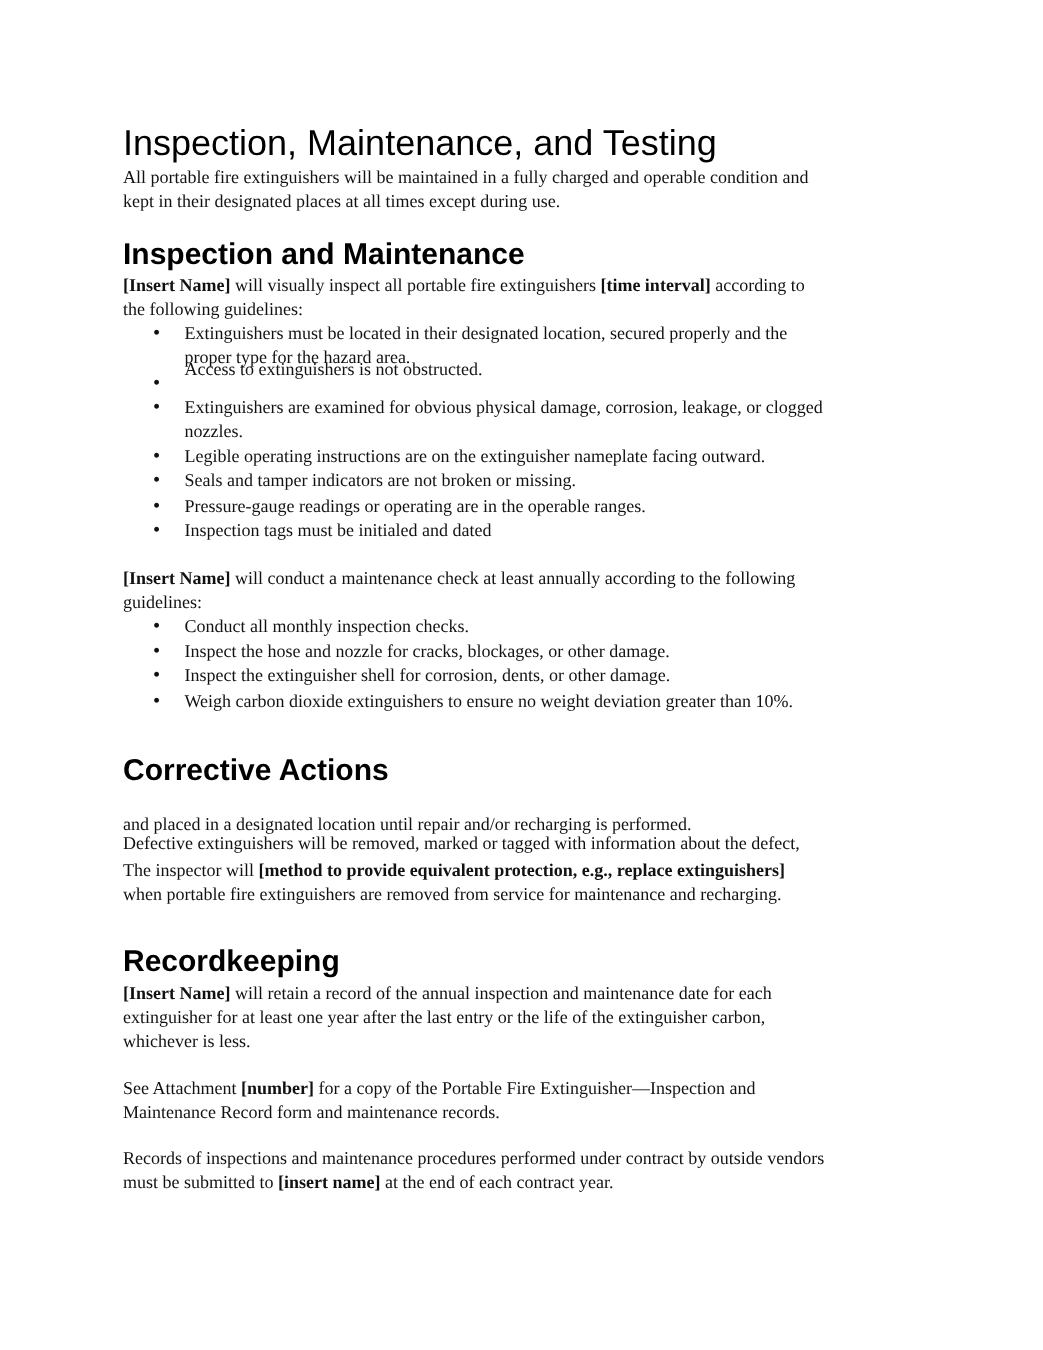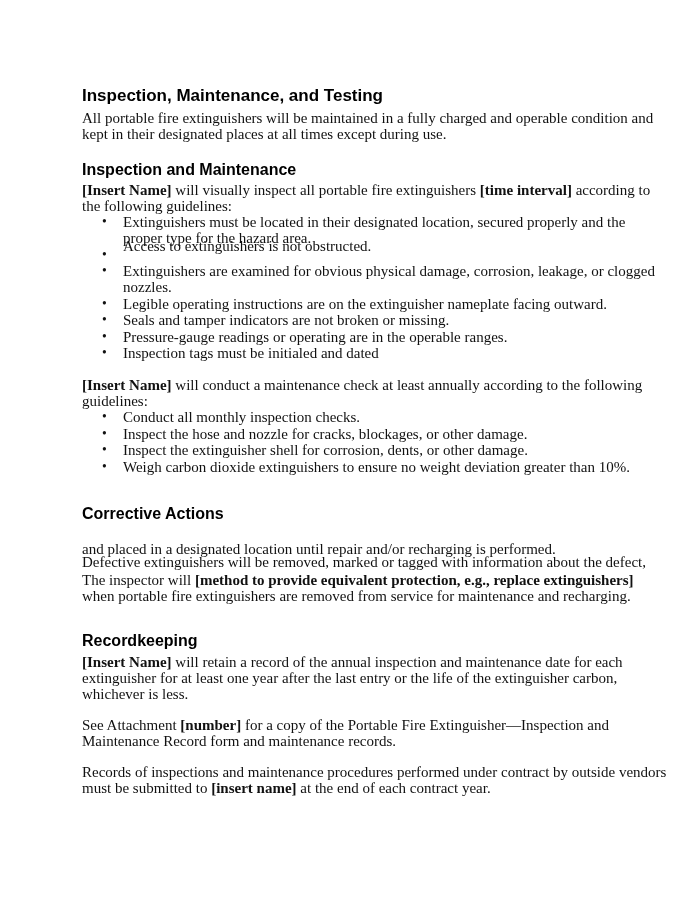--- a/index.html
+++ b/index.html
@@ -1,20 +1,20 @@
 <!DOCTYPE html>
 <html><head>
 <meta charset="utf-8">
 <style>
   html, body { margin: 0; padding: 0; background: #ffffff; }
   body { width: 695px; height: 900px; position: relative; overflow: hidden; color: #111; }
   .page { position: absolute; left: 82px; top: 0; width: 560px; }
-  .h1 { position: absolute; left: 0; font-family: "Liberation Sans", sans-serif; font-weight: bold; font-size: 17px; line-height: 24px; white-space: nowrap; color: #000; }
-  .h2 { position: absolute; left: 0; font-family: "Liberation Sans", sans-serif; font-weight: bold; font-size: 16px; line-height: 20px; white-space: nowrap; color: #000; }
-  .line { position: absolute; left: 0; font-family: "Liberation Serif", serif; font-size: 15px; line-height: 16px; white-space: nowrap; color: #111; }
+  .h1 { position: absolute; left: 0; font-family: "Liberation Sans", sans-serif; font-weight: normal; font-size: 24px; line-height: 24px; white-space: nowrap; color: #000; }
+  .h2 { position: absolute; left: 0; font-family: "Liberation Sans", sans-serif; font-weight: bold; font-size: 20px; line-height: 20px; white-space: nowrap; color: #000; }
+  .line { position: absolute; left: 0; font-family: "Liberation Serif", serif; font-size: 12px; line-height: 16px; white-space: nowrap; color: #111; }
   .b { font-weight: bold; }
   .bullet { position: absolute; left: 20px; font-family: "Liberation Serif", serif; font-size: 13.6px; line-height: 16px; }
   .bl { left: 41px; }
 </style>
 </head>
 <body>
 
 <div class="page">
 
   <div class="h1" style="top:84px;">Inspection, Maintenance, and Testing</div>

